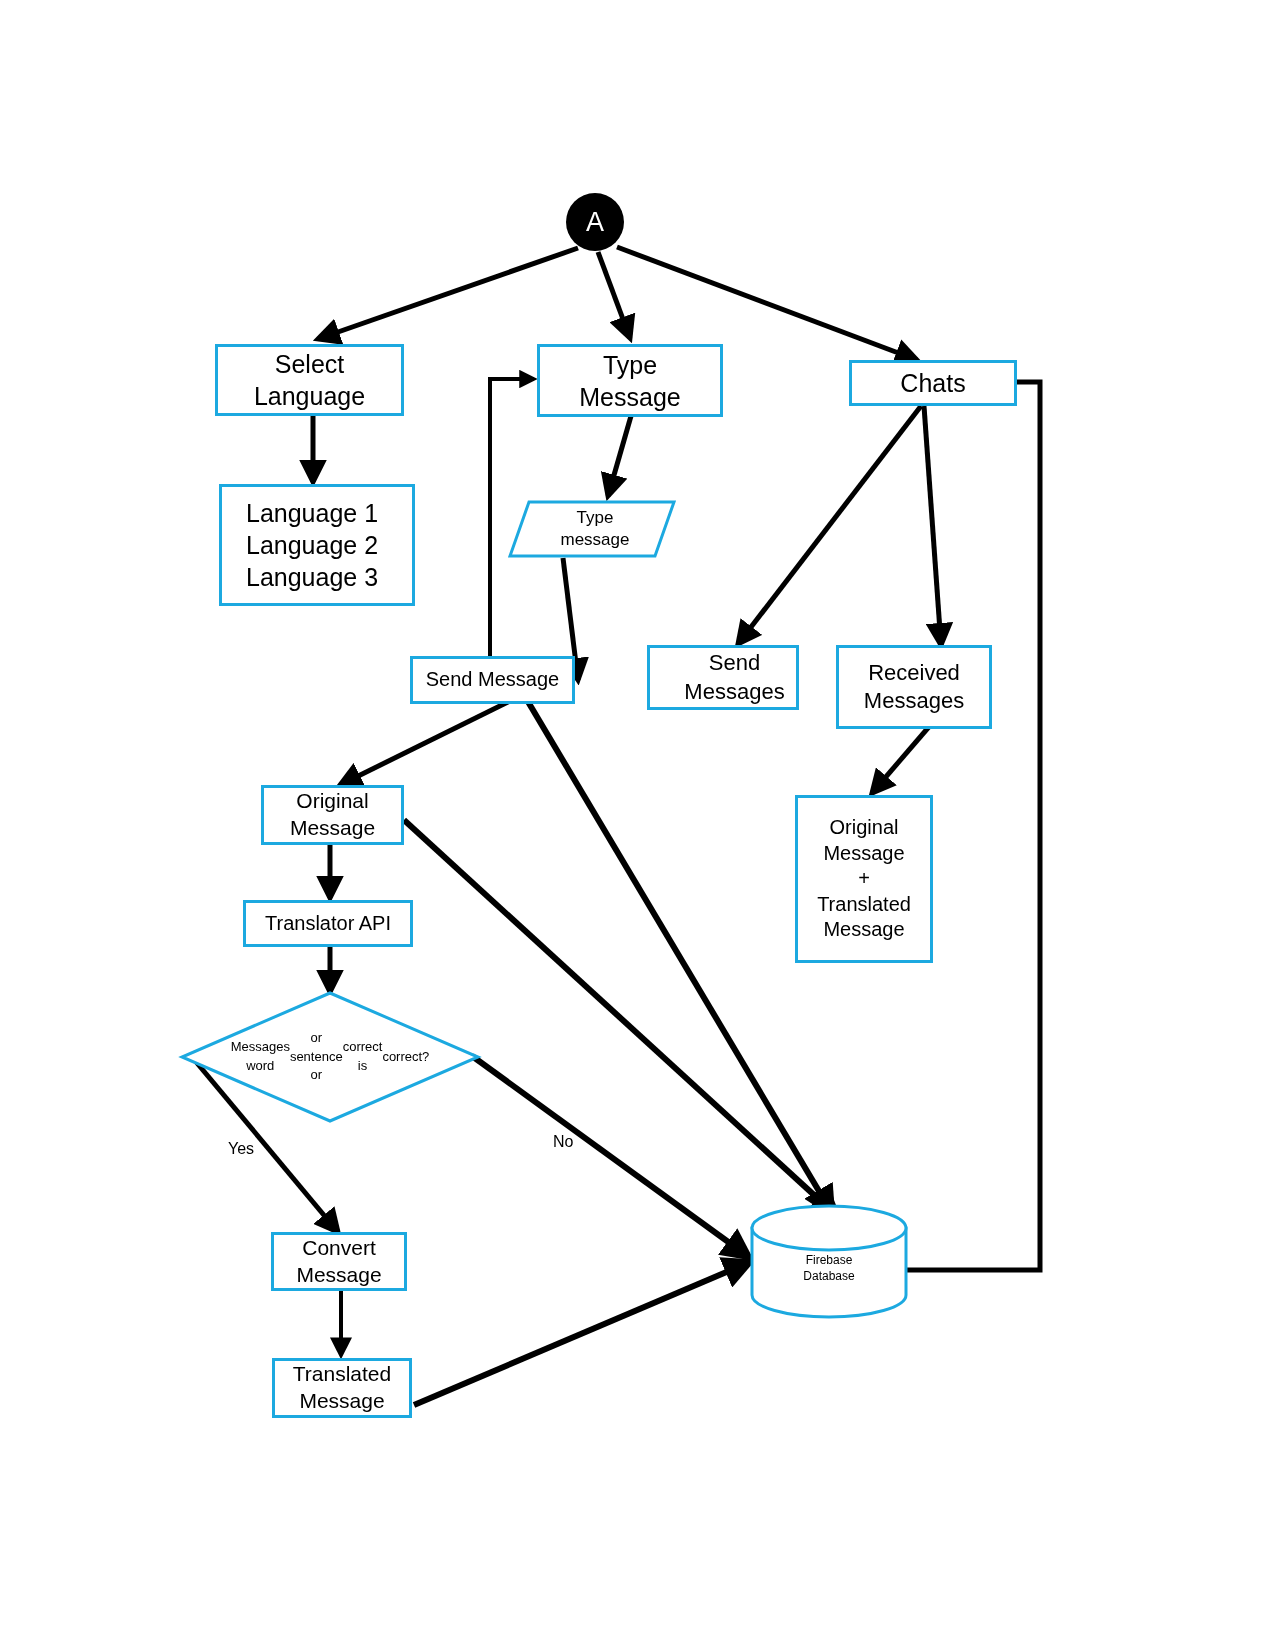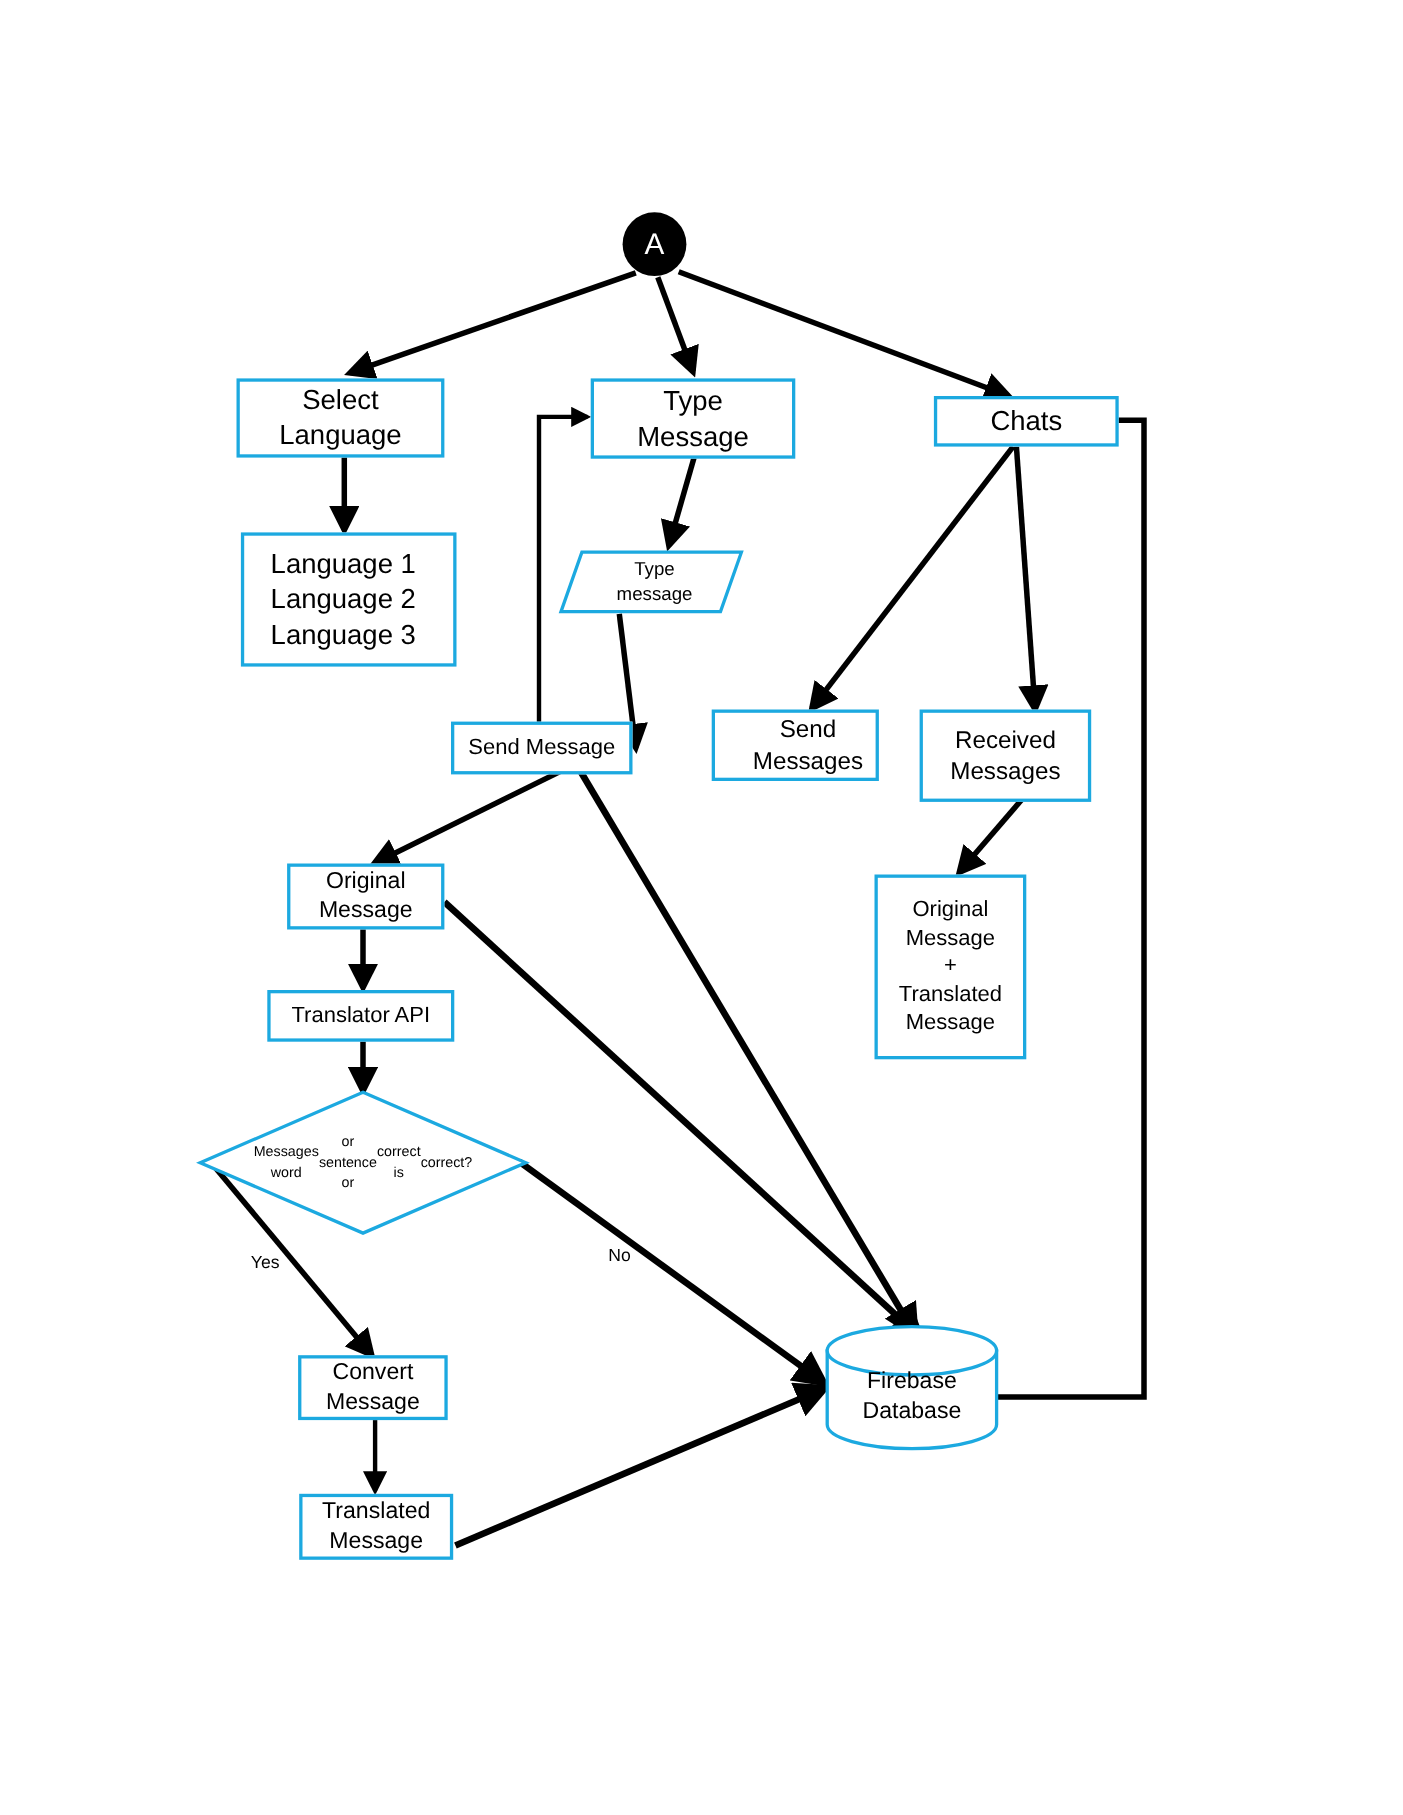--- a/index.html
+++ b/index.html
@@ -80,21 +80,21 @@
     font-size: 13px;
     line-height: 1.45;
     color: #000;
   }
   .cyl-label {
     position: absolute;
     display: flex;
     align-items: center;
     justify-content: center;
     text-align: center;
-    font-size: 21px;
+    font-size: 12px;
     line-height: 1.3;
     color: #000;
   }
   .f20 { font-size: 20px; }
   .f21 { font-size: 21px; }
   .f22 { font-size: 22px; }
   .f25 { font-size: 25px; }
 </style>
 </head>
 <body>

